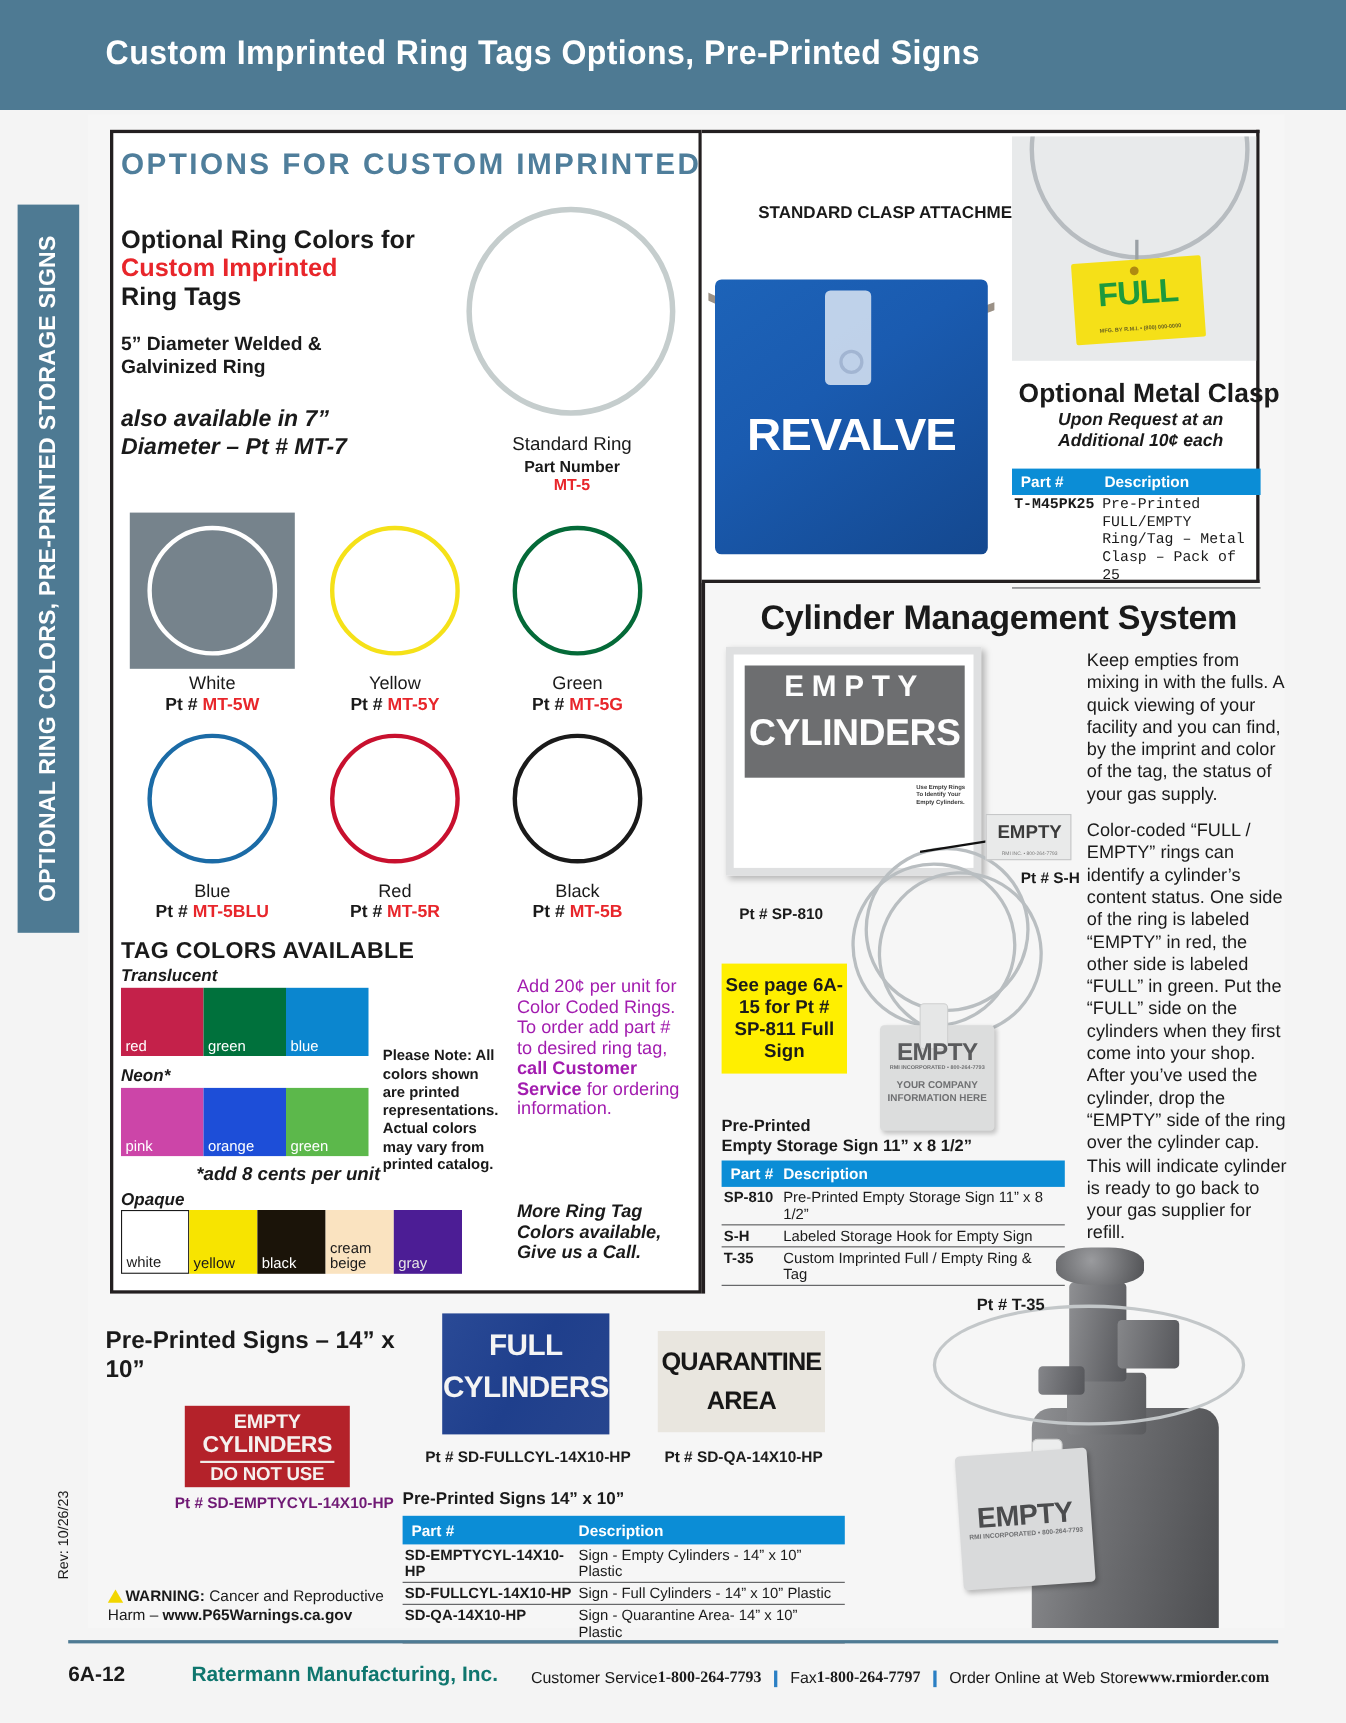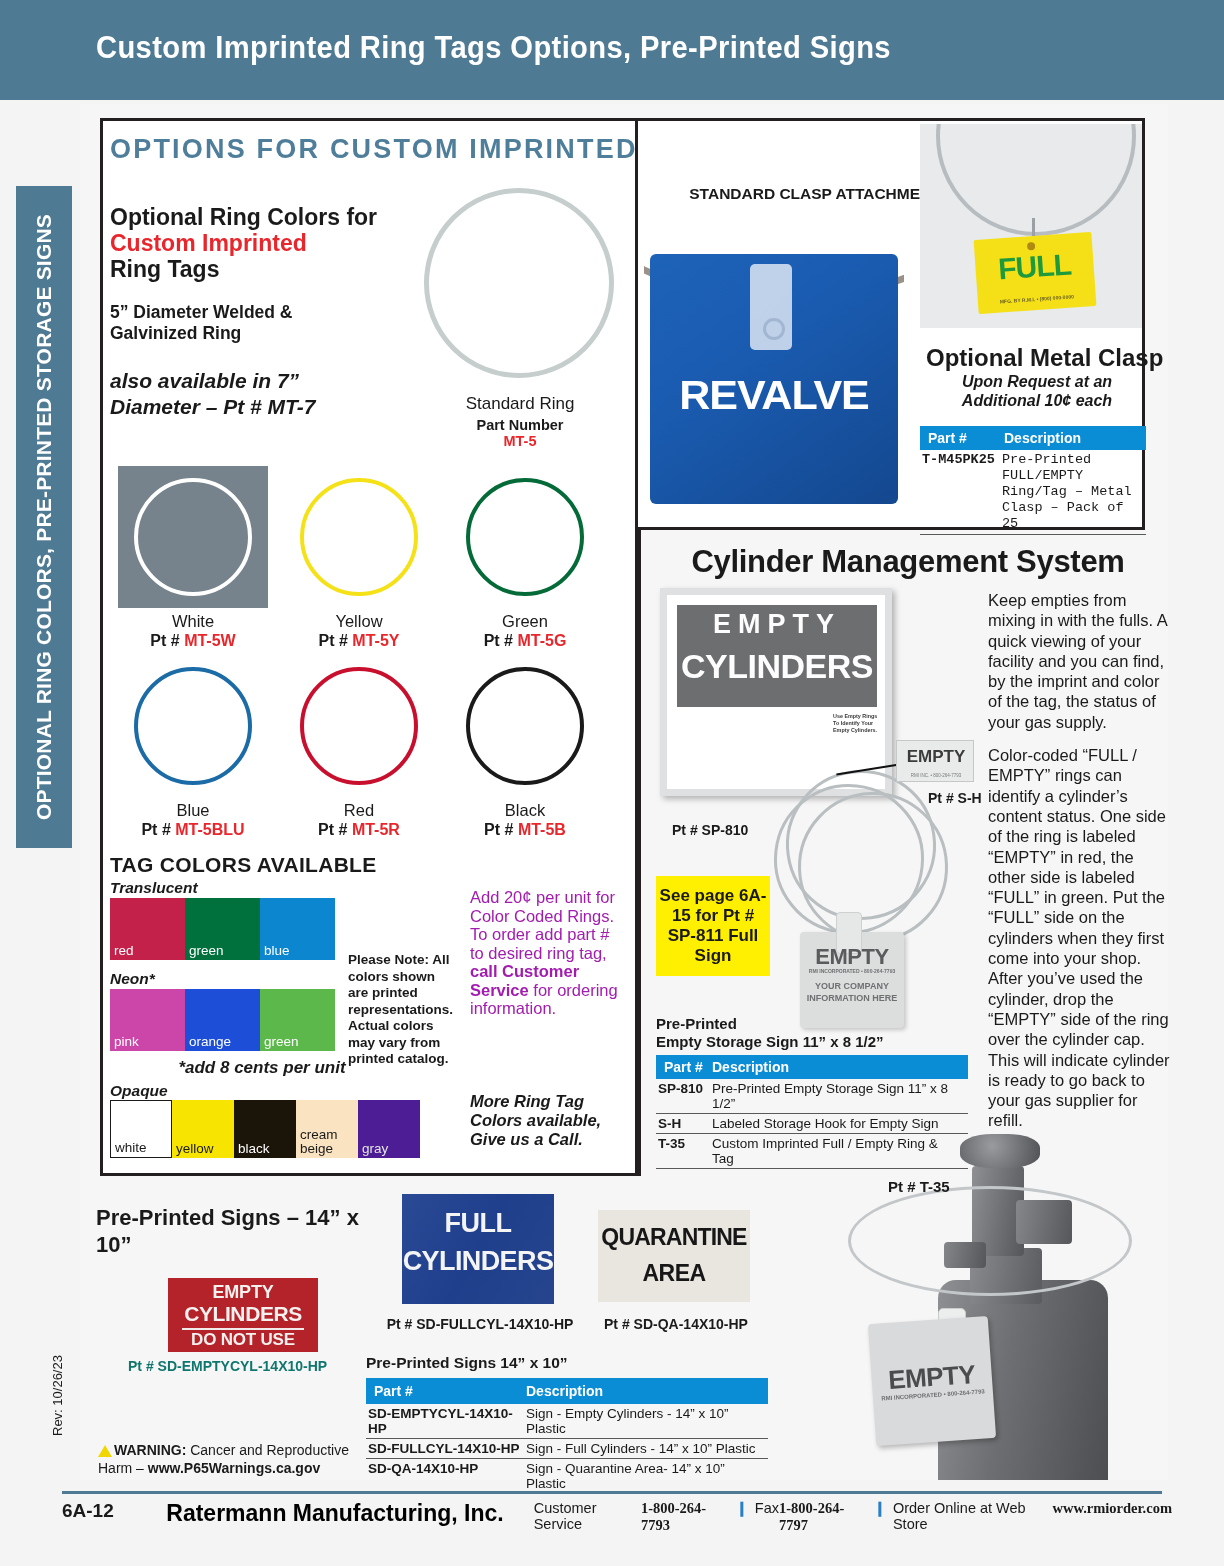--- a/index.html
+++ b/index.html
@@ -264,22 +264,22 @@
               font-size: 22px; font-weight: bold; line-height: 27px; color: #1a1a1a; }
   .emptycyl-sign { position: absolute; left: 168px; top: 1278px; width: 150px; height: 74px;
                    background: #b4222a; }
   .emptycyl-sign .s1 { position: absolute; left: 0; top: 4px; width: 150px; text-align: center;
                        font-size: 18px; font-weight: bold; color: #f5f1ef; letter-spacing: -0.2px; }
   .emptycyl-sign .s2 { position: absolute; left: 0; top: 24px; width: 150px; text-align: center;
                        font-size: 21px; font-weight: bold; color: #f5f1ef; letter-spacing: -0.4px; }
   .emptycyl-sign .rule { position: absolute; left: 14px; top: 50px; width: 122px; height: 2px; background: #f0ebe8; }
   .emptycyl-sign .s3 { position: absolute; left: 0; top: 52px; width: 150px; text-align: center;
                        font-size: 17px; font-weight: bold; color: #f5f1ef; letter-spacing: -0.2px; }
-  .pt-empty { position: absolute; left: 128px; top: 1358px; width: 230px; text-align: left;
-              font-size: 14px; font-weight: bold; color: #0f766e; }
+  .pt-empty { position: absolute; left: 128px; top: 1358px; width: 230px; text-align: right;
+              font-size: 14px; font-weight: bold; color: #701a75; }
 
   .fullcyl-sign { position: absolute; left: 402px; top: 1194px; width: 152px; height: 110px;
                   background: linear-gradient(120deg,#2a4a96 0%,#1f3f8c 50%,#27458e 100%); }
   .fullcyl-sign .s1 { position: absolute; left: 0; top: 14px; width: 152px; text-align: center;
                       font-size: 27px; font-weight: bold; color: #f4f4f4; letter-spacing: -0.5px; }
   .fullcyl-sign .s2 { position: absolute; left: 0; top: 52px; width: 152px; text-align: center;
                       font-size: 27px; font-weight: bold; color: #f4f4f4; letter-spacing: -0.6px; }
   .pt-full { position: absolute; left: 380px; top: 1316px; width: 200px; text-align: center;
              font-size: 14px; font-weight: bold; color: #1a1a1a; }
 
@@ -302,23 +302,23 @@
               border-left: 7px solid transparent; border-right: 7px solid transparent;
               border-bottom: 12px solid #f2d600; margin-right: 2px; }
 
   
   .rev { position: absolute; left: 50px; top: 1436px; font-size: 13px; color: #1a1a1a;
          transform: rotate(-90deg); transform-origin: left top; white-space: nowrap; }
 
   
   .foot-rule { position: absolute; left: 62px; top: 1491px; width: 1100px; height: 2.5px; background: #4e7a93; }
   .foot { position: absolute; left: 62px; top: 1500px; width: 1110px; height: 34px;
-          display: flex; align-items: flex-start; font-size: 14.5px; color: #1a1a1a; }
+          display: flex; align-items: flex-end; font-size: 14.5px; color: #1a1a1a; }
   .foot .pg { font-size: 19px; font-weight: bold; color: #1a1a1a; width: 112px; }
-  .foot .co { font-size: 23px; font-weight: bold; color: #000000; margin-right: 30px; white-space: nowrap; }
+  .foot .co { font-size: 19px; font-weight: bold; color: #0f766e; margin-right: 30px; white-space: nowrap; }
   .foot .sep { color: #2a7fc4; font-weight: bold; margin: 0 7px; }
   .foot .b { font-weight: bold; font-family: Liberation Serif, serif; }
 </style>
 </head>
 <body>
 
 <div class="banner">
   <div class="banner-title">Custom Imprinted Ring Tags Options, Pre-Printed Signs</div>
 </div>
 

